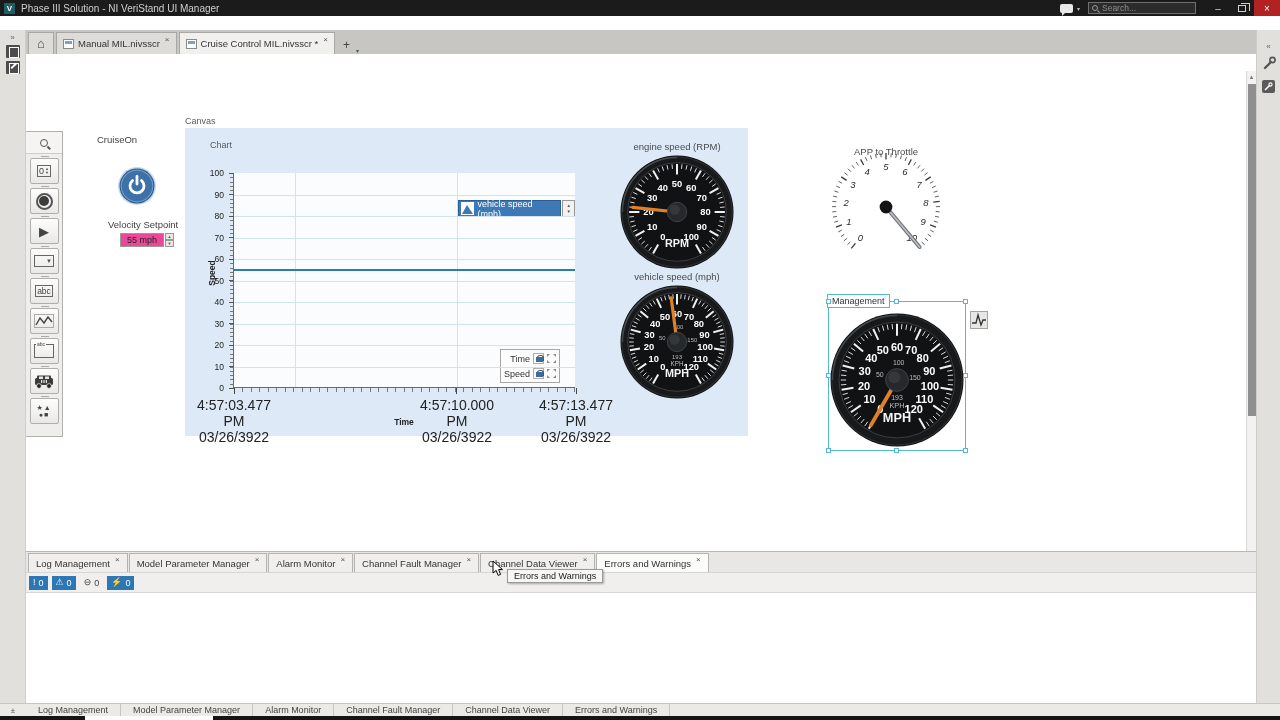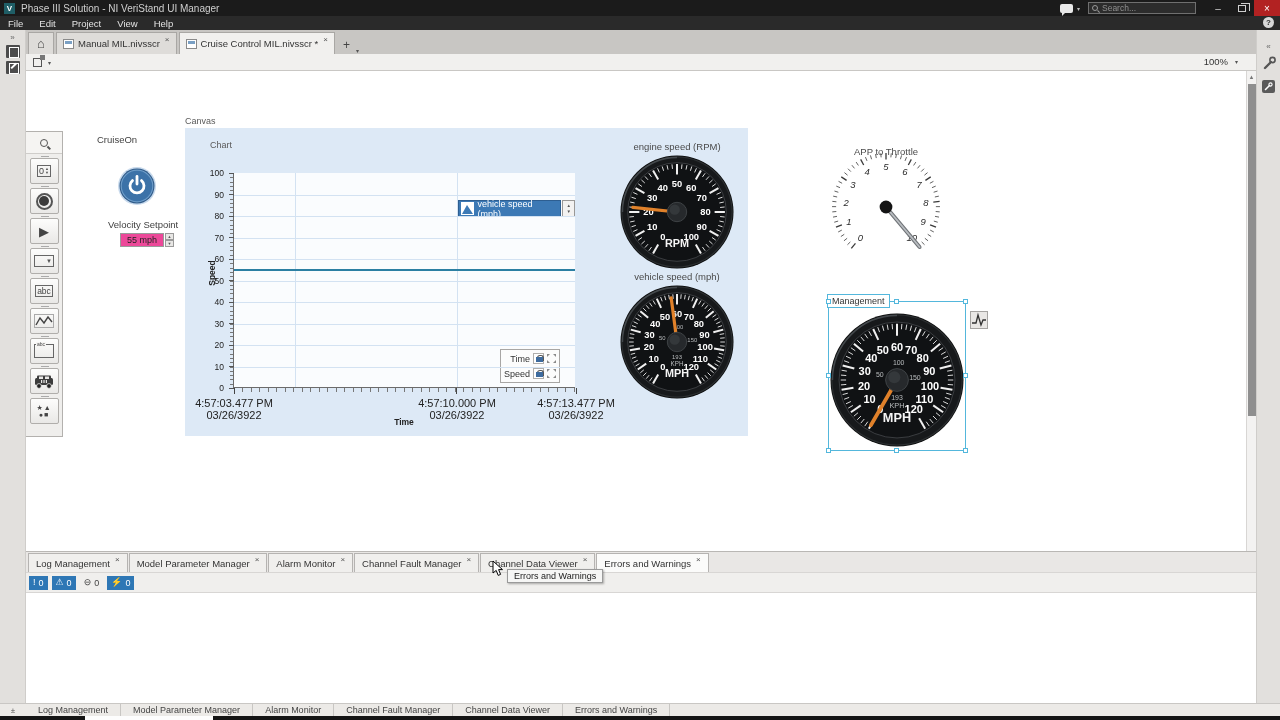--- a/index.html
+++ b/index.html
@@ -81,21 +81,21 @@
   .small-label{font-size:9px;color:#5a5a5a}
   #plot{left:48px;top:45px;width:342px;height:215px;background:#fafcfe;border-left:1px solid #6b6b6b;border-bottom:1px solid #6b6b6b}
   .gridh,.gridv{position:absolute;background:#d3e2f2}
   .gridh{left:0;width:100%;height:1px}
   .gridv{top:0;height:100%;width:1px}
   .ymaj{position:absolute;left:-5px;width:5px;height:1px;background:#555}
   .ylab{position:absolute;right:8px;font-size:8.5px;color:#222;text-align:right;width:20px}
   .yminor{position:absolute;left:-4px;top:0;width:3px;height:100%;background:repeating-linear-gradient(to bottom,#777 0 1px,transparent 1px 4.3px)}
   .xminor{position:absolute;left:0;top:215px;width:100%;height:4px;background:repeating-linear-gradient(to right,#777 0 1px,transparent 1px 8.5px)}
   .xmaj{position:absolute;top:215px;width:1px;height:6px;background:#444}
-  .xtick{position:absolute;top:224px;font-size:11px;color:#222;text-align:center;width:90px;transform:translateX(-50%)}
+  .xtick{position:absolute;top:224px;font-size:14px;color:#222;text-align:center;width:90px;transform:translateX(-50%)}
   .seriesline{position:absolute;left:0;width:100%;height:2px}
   .legend{position:absolute;display:flex;align-items:stretch;height:17px}
   .leg-main{display:flex;align-items:center;background:#3c79b5;border:1px solid #2d5e91}
   .leg-ic{width:13px;height:13px;background:#fff;margin:0 2px;position:relative}
   .leg-ic:before{content:"";position:absolute;left:1px;bottom:1px;border-left:5px solid transparent;border-right:6px solid transparent;border-bottom:9px solid #3c79b5}
   .leg-txt{color:#fff;font-size:9px;padding:0 5px 0 2px}
   .leg-spin{width:13px;background:#f3f2f1;border:1px solid #9a9896;display:flex;flex-direction:column;align-items:center;justify-content:center;font-size:4.5px;color:#555;gap:1px;margin-left:1px}
   .lockpanel{position:absolute;background:#fcfcfc;border:1px solid #a8a6a4;padding:1px 2px}
   .lockrow{display:flex;align-items:center;height:15px}
   .lockrow .lbl{width:27px;font-size:9px;color:#333;text-align:right;margin-right:3px}
@@ -153,30 +153,20 @@
         <span>Search...</span>
       </span>
       <span class="winbtn">–</span>
       <span class="winbtn">
           <span class="maxglyph"></span>
         </span>
       <span class="winbtn close">×</span>
     </div>
   </div>
 
-  <div id="menubar" class="abs">
-    <div style="display:flex">
-        <div class="menu-item">File</div>
-        <div class="menu-item">Edit</div>
-        <div class="menu-item">Project</div>
-        <div class="menu-item">View</div>
-        <div class="menu-item">Help</div>
-      </div>
-    <span class="helpq">?</span>
-  </div>
 
   <div id="leftstrip" class="abs">
     <div style="margin-top:3px">»</div>
     <div class="lsicon"></div>
     <div class="lsicon edit"></div>
   </div>
   <div id="rightbar" class="abs">
     <div class="rb-chev">«</div>
     <svg width="14" height="14" style="margin-top:5px">
       <path d="M3 12 L9 6" stroke="#555" stroke-width="2.4" stroke-linecap="round"></path>
@@ -201,28 +191,20 @@
         <div class="doctab active">
           <span class="docicon"></span>
           <span>Cruise Control MIL.nivsscr *</span>
           <span class="tabclose">×</span>
         </div>
       </div>
     <span class="plustab">+</span>
     <span class="tinycaret" style="color:#555">▾</span>
   </div>
 
-  <div id="toolbar2" class="abs">
-    <span class="deploy"></span>
-    <span class="tinycaret" style="color:#555;margin-left:6px">▾</span>
-    <div class="zoomctl">
-      <span>100%</span>
-      <span class="tinycaret">▾</span>
-    </div>
-  </div>
 
   <div id="content" class="abs" style="position:absolute">
 
     <div id="palette" class="abs">
       <div class="pal-search">
           <span class="pmag"></span>
         </div>
       <div class="ptool">
           <span class="num-ic">0<span class="ud">
               <span>▲</span>

